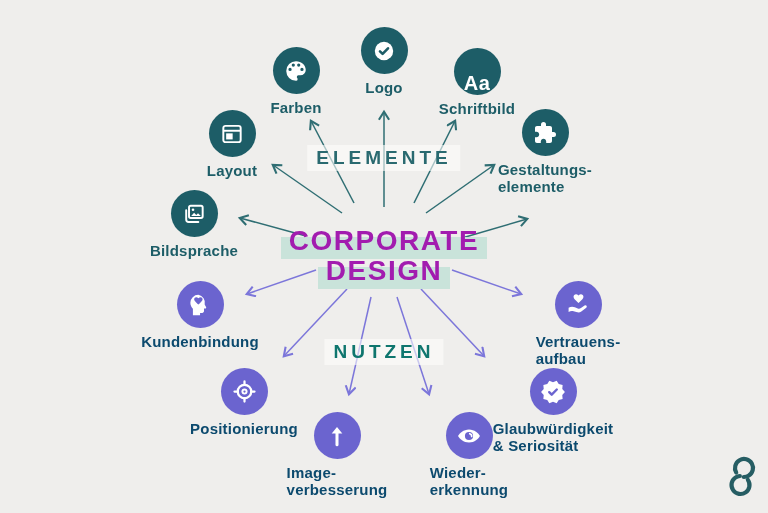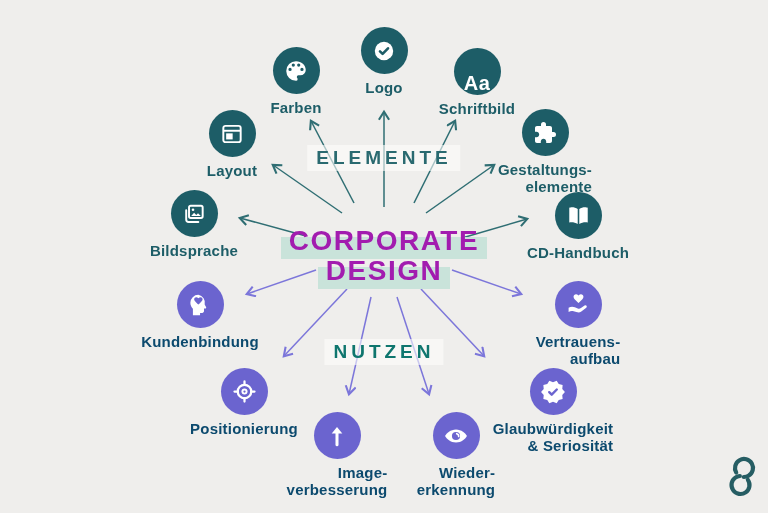--- a/index.html
+++ b/index.html
@@ -7,38 +7,38 @@
   .canvas{position:relative;width:768px;height:513px;background:#efeeec;overflow:hidden;}
 
   
   .arrows{position:absolute;left:0;top:0;z-index:1;}
 
   
   .node{position:absolute;width:160px;display:flex;flex-direction:column;align-items:center;gap:5px;z-index:2;}
   .node .circle{width:47px;height:47px;border-radius:50%;display:flex;align-items:center;justify-content:center;flex:0 0 auto;}
   .el .circle{background:#1d5d67;}
   .bn .circle{background:#6b64cf;}
-  .node .lbl{font-size:15px;font-weight:700;text-align:right;white-space:pre-line;line-height:17px;letter-spacing:.2px;}
+  .node .lbl{font-size:15px;font-weight:700;text-align:left;white-space:pre-line;line-height:17px;letter-spacing:.2px;}
   .el .lbl{color:#1d5d67;}
   .bn .lbl{color:#0c4a6e;}
   .aa{color:#fff;font-size:20px;font-weight:700;letter-spacing:.5px;margin-top:24px;}
 
   .n-farben{left:216px;top:47px}
   .n-logo{left:304px;top:27px}
   .n-schriftbild{left:397px;top:48px}
   .n-layout{left:152px;top:110px}
   .n-gestaltung{left:465px;top:109px}
   .n-bildsprache{left:114px;top:190px}
   .n-cdhandbuch{left:498px;top:192px}
   .n-kundenbindung{left:120px;top:281px}
   .n-vertrauen{left:498px;top:281px}
   .n-positionierung{left:164px;top:368px}
   .n-glaub{left:473px;top:368px}
   .n-image{left:257px;top:412px}
-  .n-wieder{left:376px;top:412px}
+  .n-wieder{left:389px;top:412px}
 
   
   .center-title{position:absolute;left:264px;top:226px;width:240px;text-align:center;z-index:2;
     font-size:28px;font-weight:800;letter-spacing:1.5px;color:#a21caf;line-height:30px;}
   .hl{position:relative;display:inline-block;}
   .hl::before{content:"";position:absolute;left:-8px;right:-8px;top:36%;bottom:-10%;background:#c9e3da;z-index:-1;}
 
   .ring-label{position:absolute;transform:translateX(-50%);z-index:2;
     font-size:19px;font-weight:700;letter-spacing:4px;padding:2px 9px;background:rgba(253,253,252,.6);}
   .ring-elemente{left:384px;top:145px;color:#2a6a70;}
@@ -138,29 +138,20 @@
       <svg width="26" height="26" viewBox="0 0 24 24">
           <path d="M4.8 8.5V17a2.3 2.3 0 0 0 2.3 2.3H16" fill="none" stroke="#fff" stroke-width="1.8" stroke-linecap="round"></path>
           <rect x="7.4" y="4.4" width="12.6" height="11.2" rx="1.5" fill="none" stroke="#fff" stroke-width="1.8"></rect>
           <circle cx="11.1" cy="8.1" r="1.2" fill="#fff"></circle>
           <path d="M9.4 13.9l2.7-3.1 2 2.2 1.6-1.6 2.6 2.5z" fill="#fff"></path>
         </svg>
     </div>
     <div class="lbl">Bildsprache</div>
   </div>
 
-  <div class="node el n-cdhandbuch">
-    <div class="circle">
-      <svg width="27" height="27" viewBox="0 0 24 24">
-          <path fill="#fff" d="M11.3 6.2C9.6 5 7.3 4.6 5 4.8c-.42.03-.83.1-1.2.2v13.2c2.5-.4 5.4 0 7.5 1.4z"></path>
-          <path fill="#fff" d="M12.7 6.2C14.4 5 16.7 4.6 19 4.8c.42.03.83.1 1.2.2v13.2c-2.5-.4-5.4 0-7.5 1.4z"></path>
-        </svg>
-    </div>
-    <div class="lbl">CD-Handbuch</div>
-  </div>
 
   <div class="node bn n-kundenbindung">
     <div class="circle">
       <svg width="26" height="26" viewBox="0 0 24 24">
           <path fill="#fff" d="M10.5 2.6a7.4 7.4 0 0 0-7.4 7.4c0 2.15.92 4.1 2.35 5.45V21.5h6.6v-2.2h2c.92 0 1.65-.73 1.65-1.65v-2.45h1.25c.6 0 1-.63.72-1.15l-1.35-2.5A7.4 7.4 0 0 0 10.5 2.6z"></path>
           <path fill="#6b64cf" d="M10.5 11.6l-.66-.6C7.8 9.2 6.6 8.1 6.6 6.75c0-1.1.87-1.95 1.95-1.95.64 0 1.3.32 1.95.98.65-.66 1.31-.98 1.95-.98 1.08 0 1.95.85 1.95 1.95 0 1.35-1.2 2.45-3.24 4.25z"></path>
         </svg>
     </div>
     <div class="lbl">Kundenbindung</div>
   </div>

